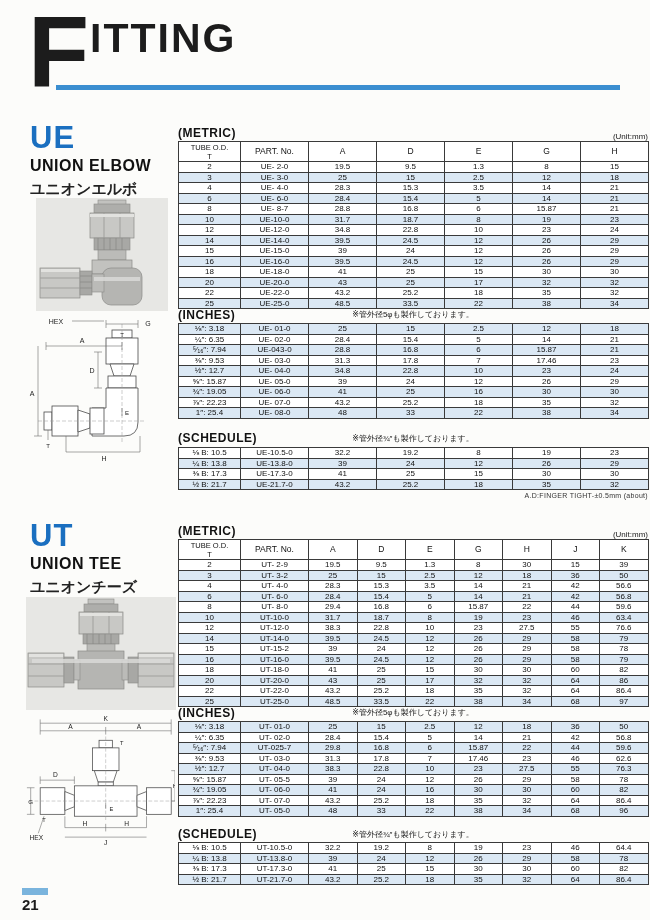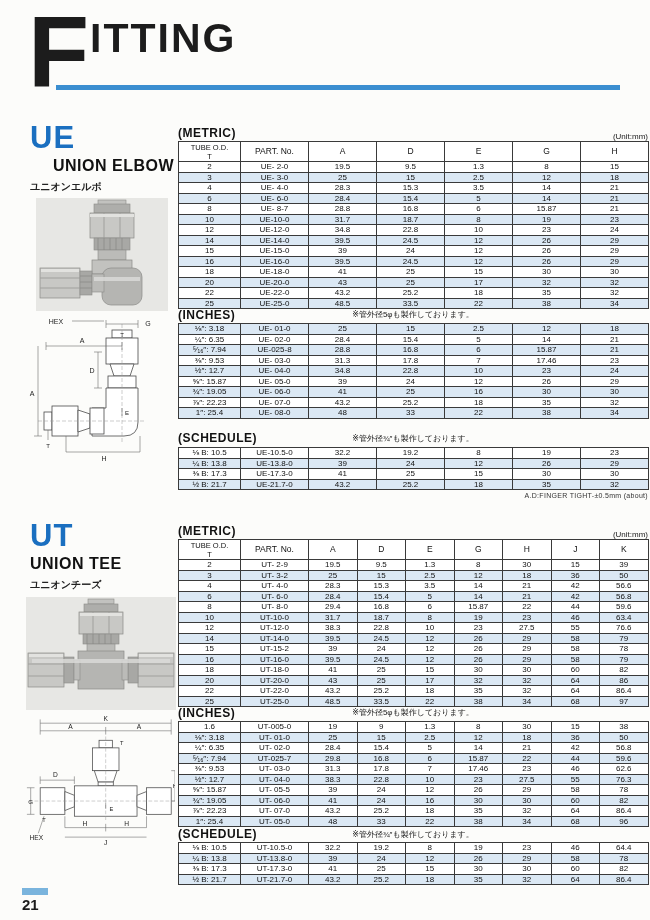--- a/index.html
+++ b/index.html
@@ -9,21 +9,21 @@
     font-family:"Liberation Sans","DejaVu Sans",sans-serif;
   }
   .abs{position:absolute;}
   
   .big-letter{font-size:100px;font-weight:bold;line-height:0.78;display:inline-block;vertical-align:top;letter-spacing:-2px;color:#1c1c1c;}
   .mast-rest{font-size:41px;font-weight:bold;letter-spacing:2px;display:inline-block;vertical-align:top;margin:3px 0 0 3px;color:#1c1c1c;}
   .mast-rule{background:#3b8ed0;height:5px;}
   
   .sec-code{font-size:31px;font-weight:bold;color:#1a6fc0;letter-spacing:1px;line-height:1;}
   .sec-name{font-size:16px;font-weight:bold;letter-spacing:0.5px;line-height:1;color:#111;}
-  .sec-jp{font-size:10px;font-weight:bold;color:#222;}
+  .sec-jp{font-size:15px;font-weight:bold;color:#222;}
   
   .tbl-label{font-size:12px;font-weight:bold;color:#111;letter-spacing:0.5px;}
   .unit-note{font-size:8px;color:#222;text-align:right;}
   .jp-note{font-size:8px;color:#222;text-align:center;}
   .fine-note{font-size:7px;color:#333;text-align:right;letter-spacing:0.3px;}
   
   table.dtable{border-collapse:collapse;table-layout:fixed;width:470px;background:#fff;border:1.5px solid #1e1e1e;}
   table.dtable th,table.dtable td{
     border:1px solid #3a3a3a;text-align:center;padding:0;
     font-size:8px;height:9px;line-height:9.5px;color:#111;
@@ -40,21 +40,21 @@
 </style>
 </head>
 <body>
 
 <div class="abs" style="top:12px;left:28px;">
   <span class="big-letter">F</span><span class="mast-rest">ITTING</span>
 </div>
 <div class="abs mast-rule" style="top:85px;left:56px;width:564px;"></div>
 
 <div class="abs sec-code" style="top:122px;left:30px;">UE</div>
-<div class="abs sec-name" style="top:158px;left:30px;margin-left:23px;">UNION ELBOW</div>
+<div class="abs sec-name" style="top:158px;left:30px;">UNION ELBOW</div>
 <div class="abs sec-jp" style="top:180px;left:30px;">ユニオンエルボ</div>
 
 <div class="abs photo" style="top:198px;left:36px;">
   <svg width="132" height="113" viewBox="0 0 132 113">
     <rect x="0" y="0" width="132" height="113" fill="#e7e7e4"></rect>
 
     <rect x="62" y="2" width="28" height="5" fill="#c2c2bf" stroke="#8a8a87" stroke-width="0.6"></rect>
     <rect x="58" y="6" width="36" height="9" fill="#aeaeab" stroke="#8a8a87" stroke-width="0.6"></rect>
     <rect x="54" y="15" width="44" height="25" fill="#c8c8c5" stroke="#8a8a87" stroke-width="0.7"></rect>
     <line x1="68" y1="15" x2="68" y2="40" stroke="#a0a09d" stroke-width="1"></line>
@@ -316,21 +316,21 @@
         <td>¼″: 6.35</td>
         <td>UE- 02-0</td>
         <td>28.4</td>
         <td>15.4</td>
         <td>5</td>
         <td>14</td>
         <td>21</td>
       </tr>
       <tr class="alt">
         <td>⁵⁄₁₆″: 7.94</td>
-        <td>UE-025-8</td>
+        <td>UE-043-0</td>
         <td>28.8</td>
         <td>16.8</td>
         <td>6</td>
         <td>15.87</td>
         <td>21</td>
       </tr>
       <tr>
         <td>⅜″: 9.53</td>
         <td>UE- 03-0</td>
         <td>31.3</td>
@@ -738,31 +738,20 @@
       <col style="width:68px">
       <col style="width:48.5px">
       <col style="width:48.5px">
       <col style="width:48.5px">
       <col style="width:48.5px">
       <col style="width:48.5px">
       <col style="width:48.5px">
       <col style="width:48.5px">
     </colgroup>
 <tbody>
-      <tr>
-        <td>1.6</td>
-        <td>UT-005-0</td>
-        <td>19</td>
-        <td>9</td>
-        <td>1.3</td>
-        <td>8</td>
-        <td>30</td>
-        <td>15</td>
-        <td>38</td>
-      </tr>
       <tr class="alt">
         <td>⅛″: 3.18</td>
         <td>UT- 01-0</td>
         <td>25</td>
         <td>15</td>
         <td>2.5</td>
         <td>12</td>
         <td>18</td>
         <td>36</td>
         <td>50</td>

